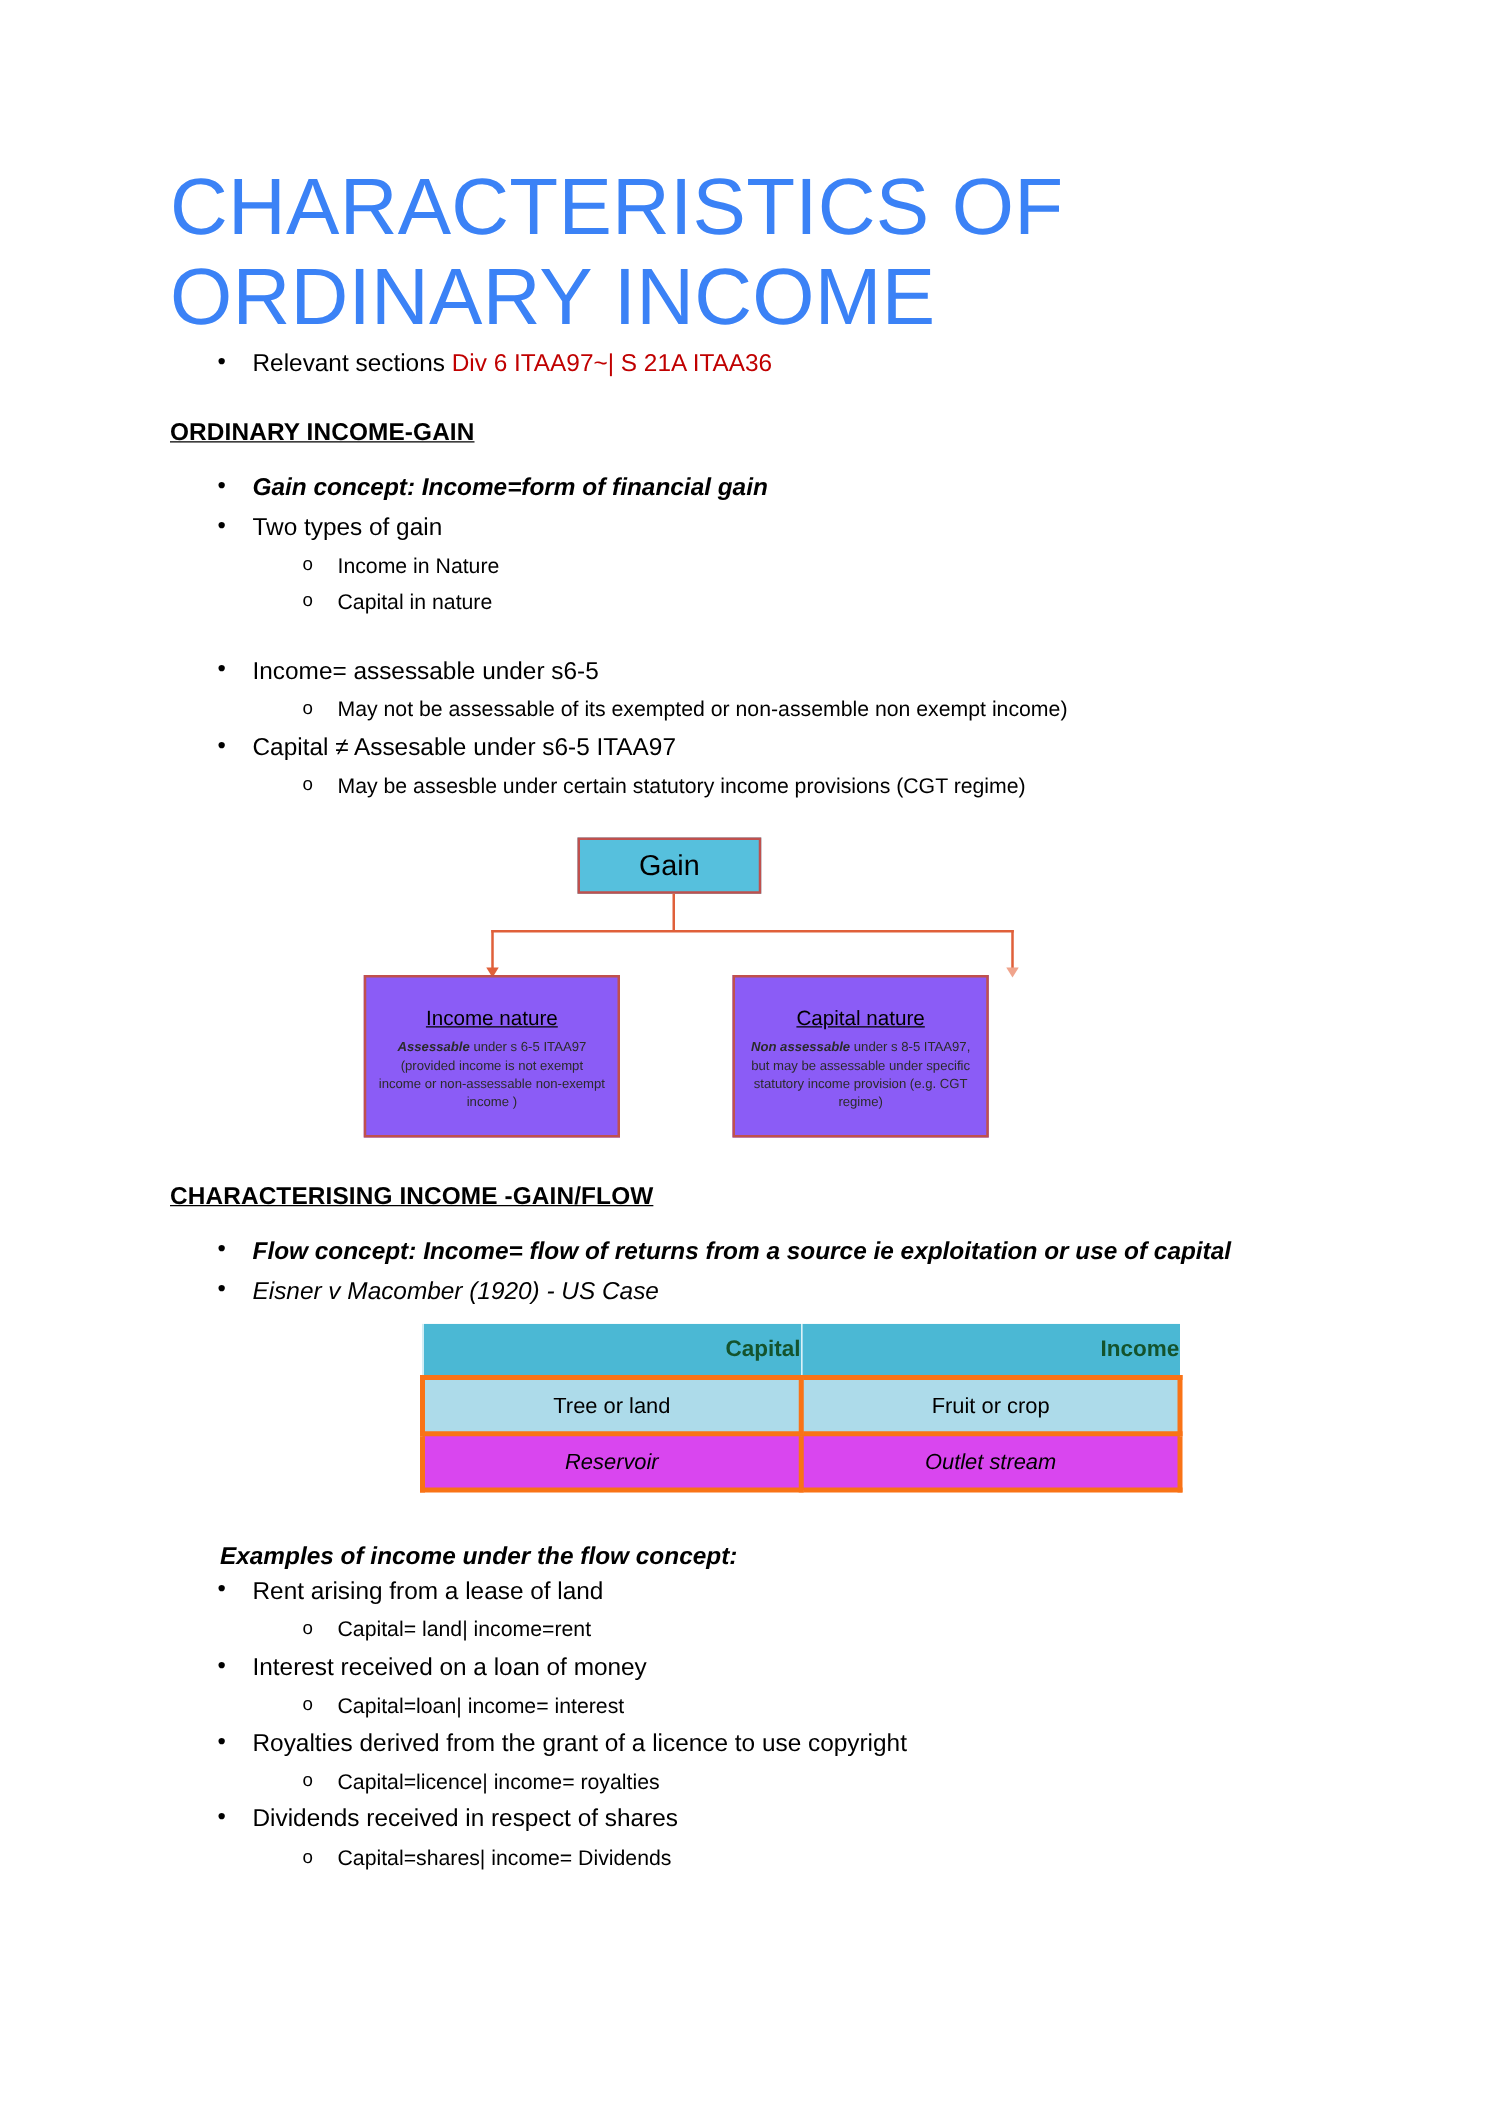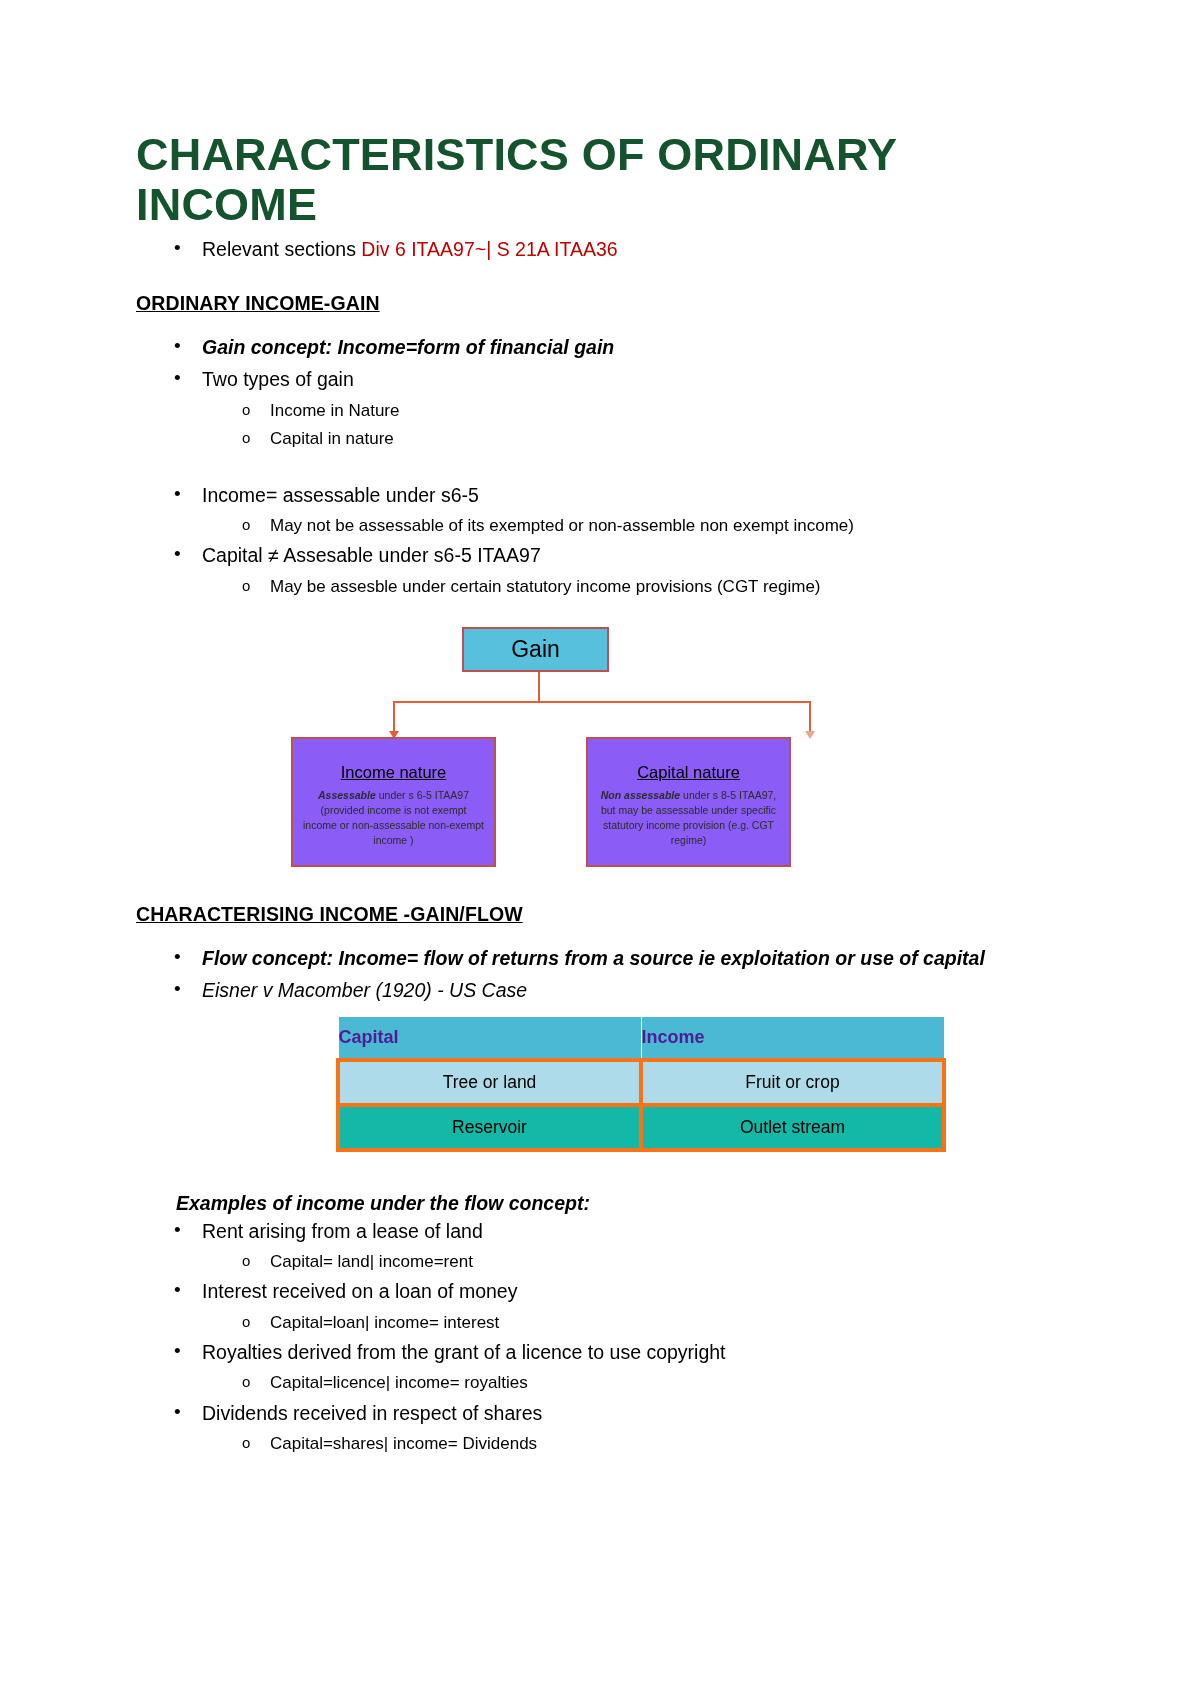--- a/index.html
+++ b/index.html
@@ -18,26 +18,26 @@
   .page {
     position: relative;
     width: 1200px;
     height: 1698px;
     box-sizing: border-box;
     padding: 130px 130px 0 136px;
   }
 
   
   .doc-title {
-    font-size: 45px;
+    font-size: 64px;
     line-height: 1.12;
-    font-weight: 700;
+    font-weight: 400;
     letter-spacing: 0.2px;
     margin: 0 0 4px 0;
-    color: #14532d;
+    color: #3b82f6;
     max-width: 880px;
   }
 
   
   ul.lvl1 {
     list-style: none;
     margin: 0;
     padding: 0;
   }
   ul.lvl1 > li {
@@ -160,36 +160,36 @@
 
   
   .flow-table {
     border-collapse: collapse;
     margin: 10px 0 0 200px;
     width: 610px;
     table-layout: fixed;
   }
   .flow-table th {
     background: #4bb8d4;
-    color: #4c1d95;
+    color: #14532d;
     font-size: 18px;
     font-weight: bold;
-    text-align: left;
+    text-align: right;
     padding: 10px 0;
     border: 1px solid #ffffff;
   }
   .flow-table td {
     font-size: 17.5px;
     text-align: center;
     padding: 10px 0;
     border: 4px solid #f97316;
     color: #000;
   }
   .flow-table tr.row-a td { background: #addbea; }
-  .flow-table tr.row-b td { background: #14b8a6; }
+  .flow-table tr.row-b td { background: #d946ef; font-style: italic; }
 
   .examples-head {
     font-size: 19.5px;
     font-style: italic;
     font-weight: bold;
     margin: 40px 0 2px 40px;
   }
 </style>
 </head>
 <body>

